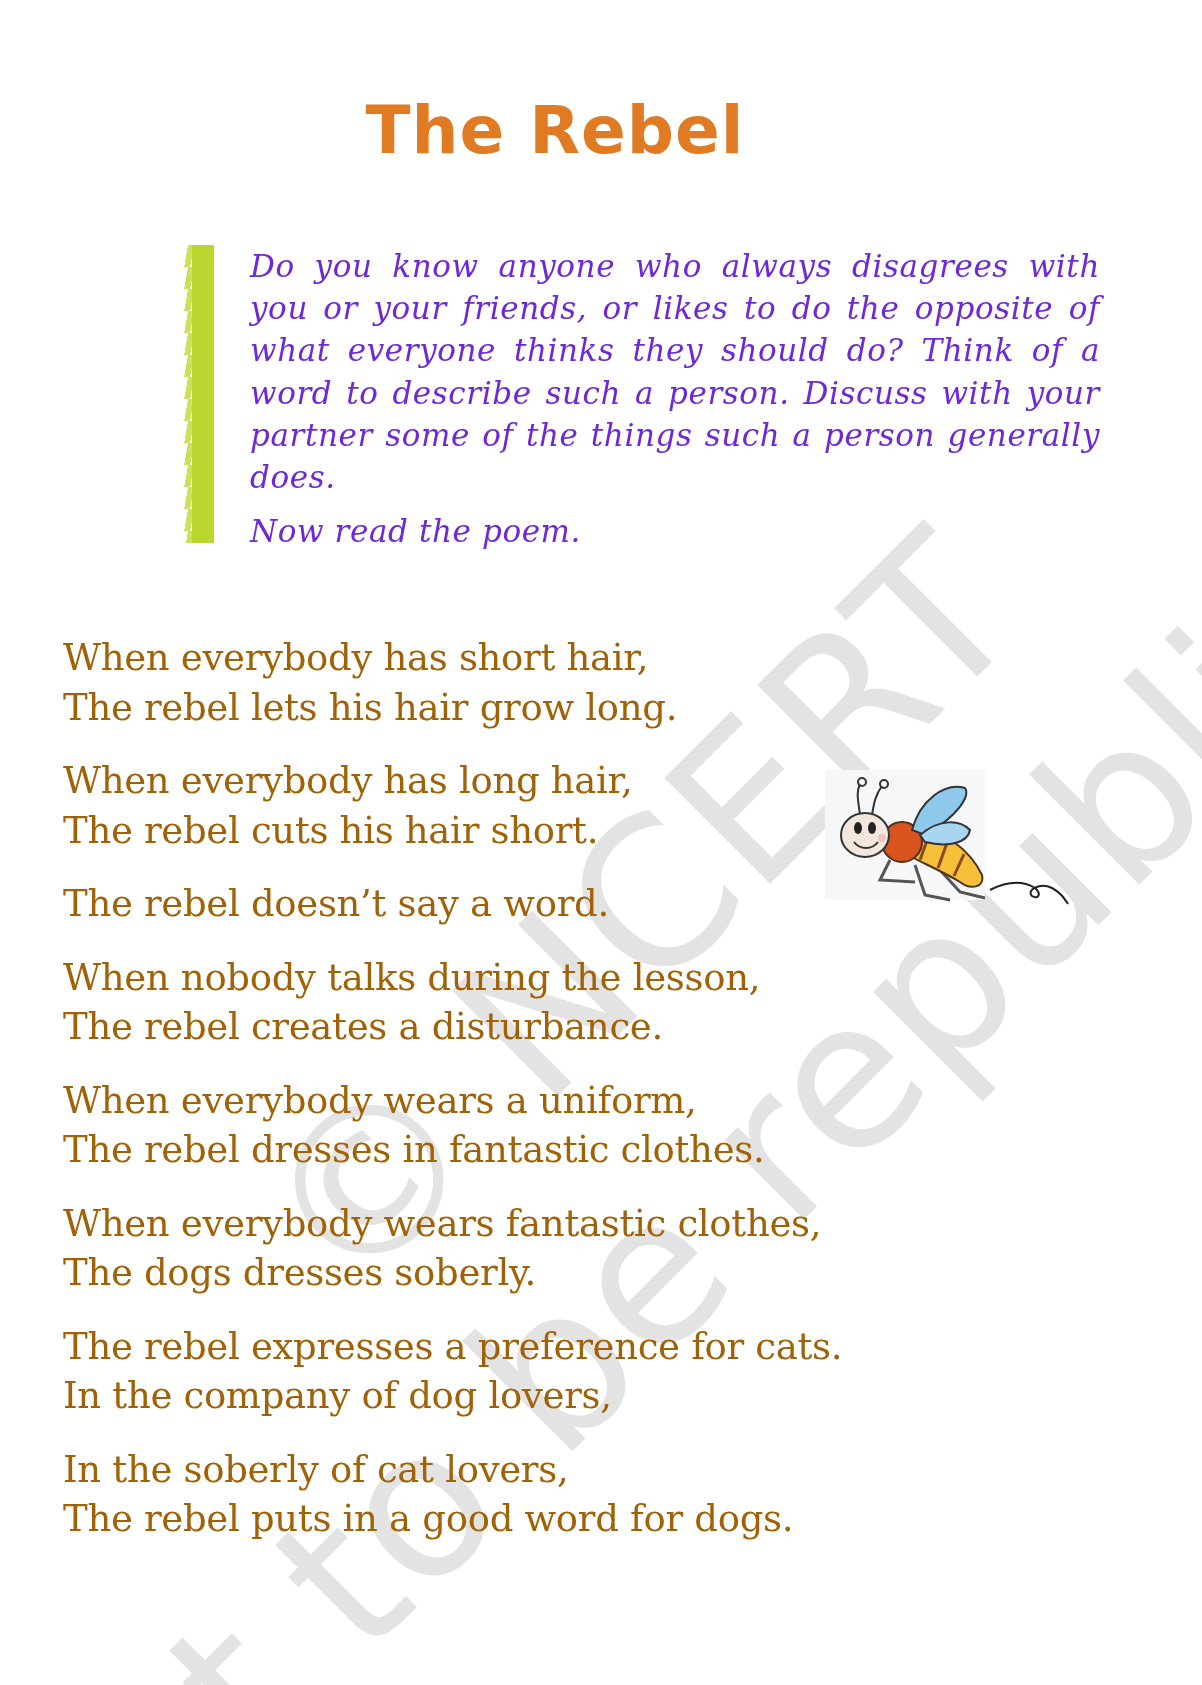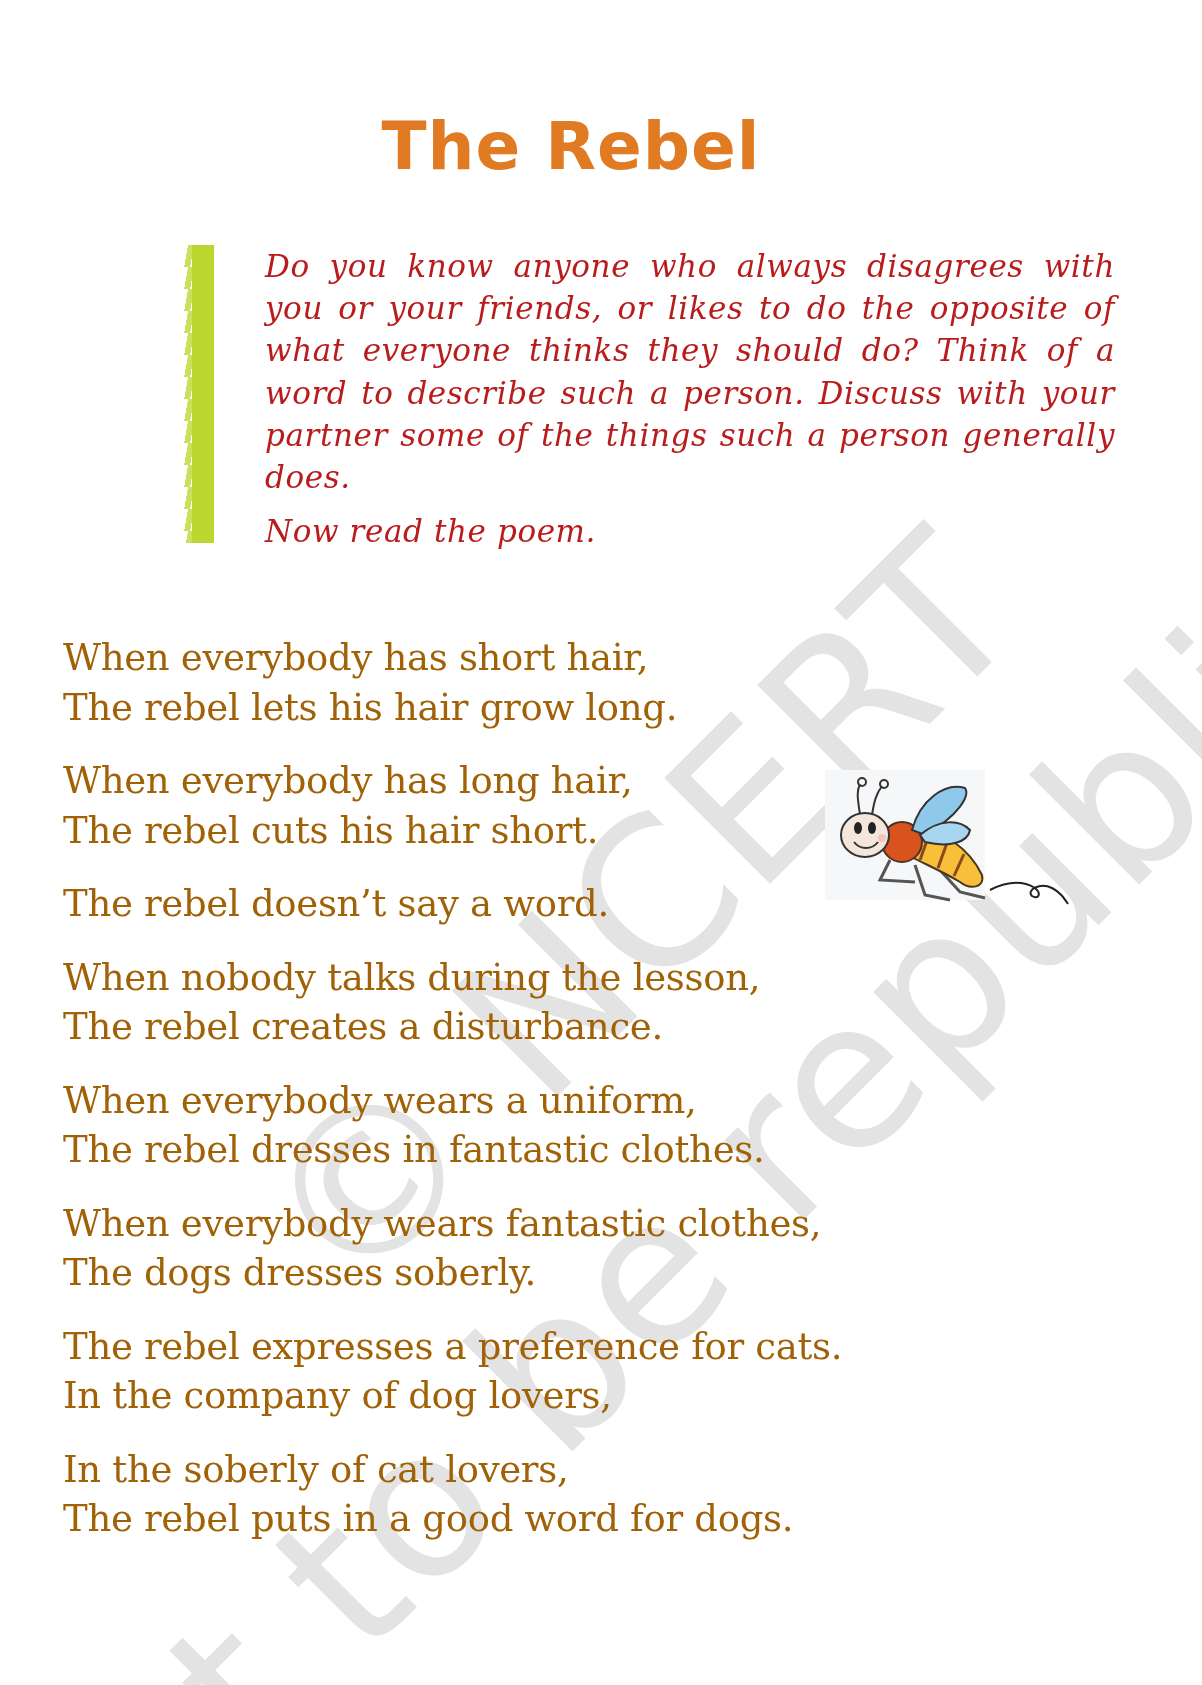--- a/index.html
+++ b/index.html
@@ -77,30 +77,30 @@
       left: 0;
       top: 0;
       width: 16px;
       height: 298px;
       background:
         linear-gradient(100deg, transparent 40%, #c6dd4a 41%, #c6dd4a 70%, transparent 71%) 0 0/16px 22px repeat-y;
       opacity: 0.9;
     }
     .intro-text {
       position: absolute;
-      left: 85px;
+      left: 70px;
       top: 0;
       width: 850px;
       font-family: "DejaVu Serif", "Liberation Serif", serif;
       font-style: italic;
       font-size: 31px;
       line-height: 42.2px;
       text-align: justify;
       text-align-last: left;
-      color: #b91c1c;
+      color: #6d28d9;
       letter-spacing: 0.6px;
     }
     .intro-text p {
       margin: 0;
     }
     .intro-text .instruction {
       margin-top: 12px;
     }
     .poem {
       position: absolute;
@@ -131,21 +131,21 @@
 </head>
 <body>
 
 <div class="watermark-layer">
   <div class="watermark-line wm-1">© NCERT</div>
   <div class="watermark-line wm-2">not to be republished</div>
 </div>
 
 <div class="content">
 
-  <h1 class="title" style="margin:16px;">The Rebel</h1>
+  <h1 class="title" style="margin:0;">The Rebel</h1>
 
   <div class="intro-box">
     <div class="green-bar-rough"></div>
     <div class="green-bar"></div>
     <div class="intro-text">
       <p>Do you know anyone who always disagrees with you or your friends, or likes to do the opposite of what everyone thinks they should do? Think of a word to describe such a person. Discuss with your partner some of the things such a person generally does.</p>
       <p class="instruction">Now read the poem.</p>
     </div>
   </div>
 

